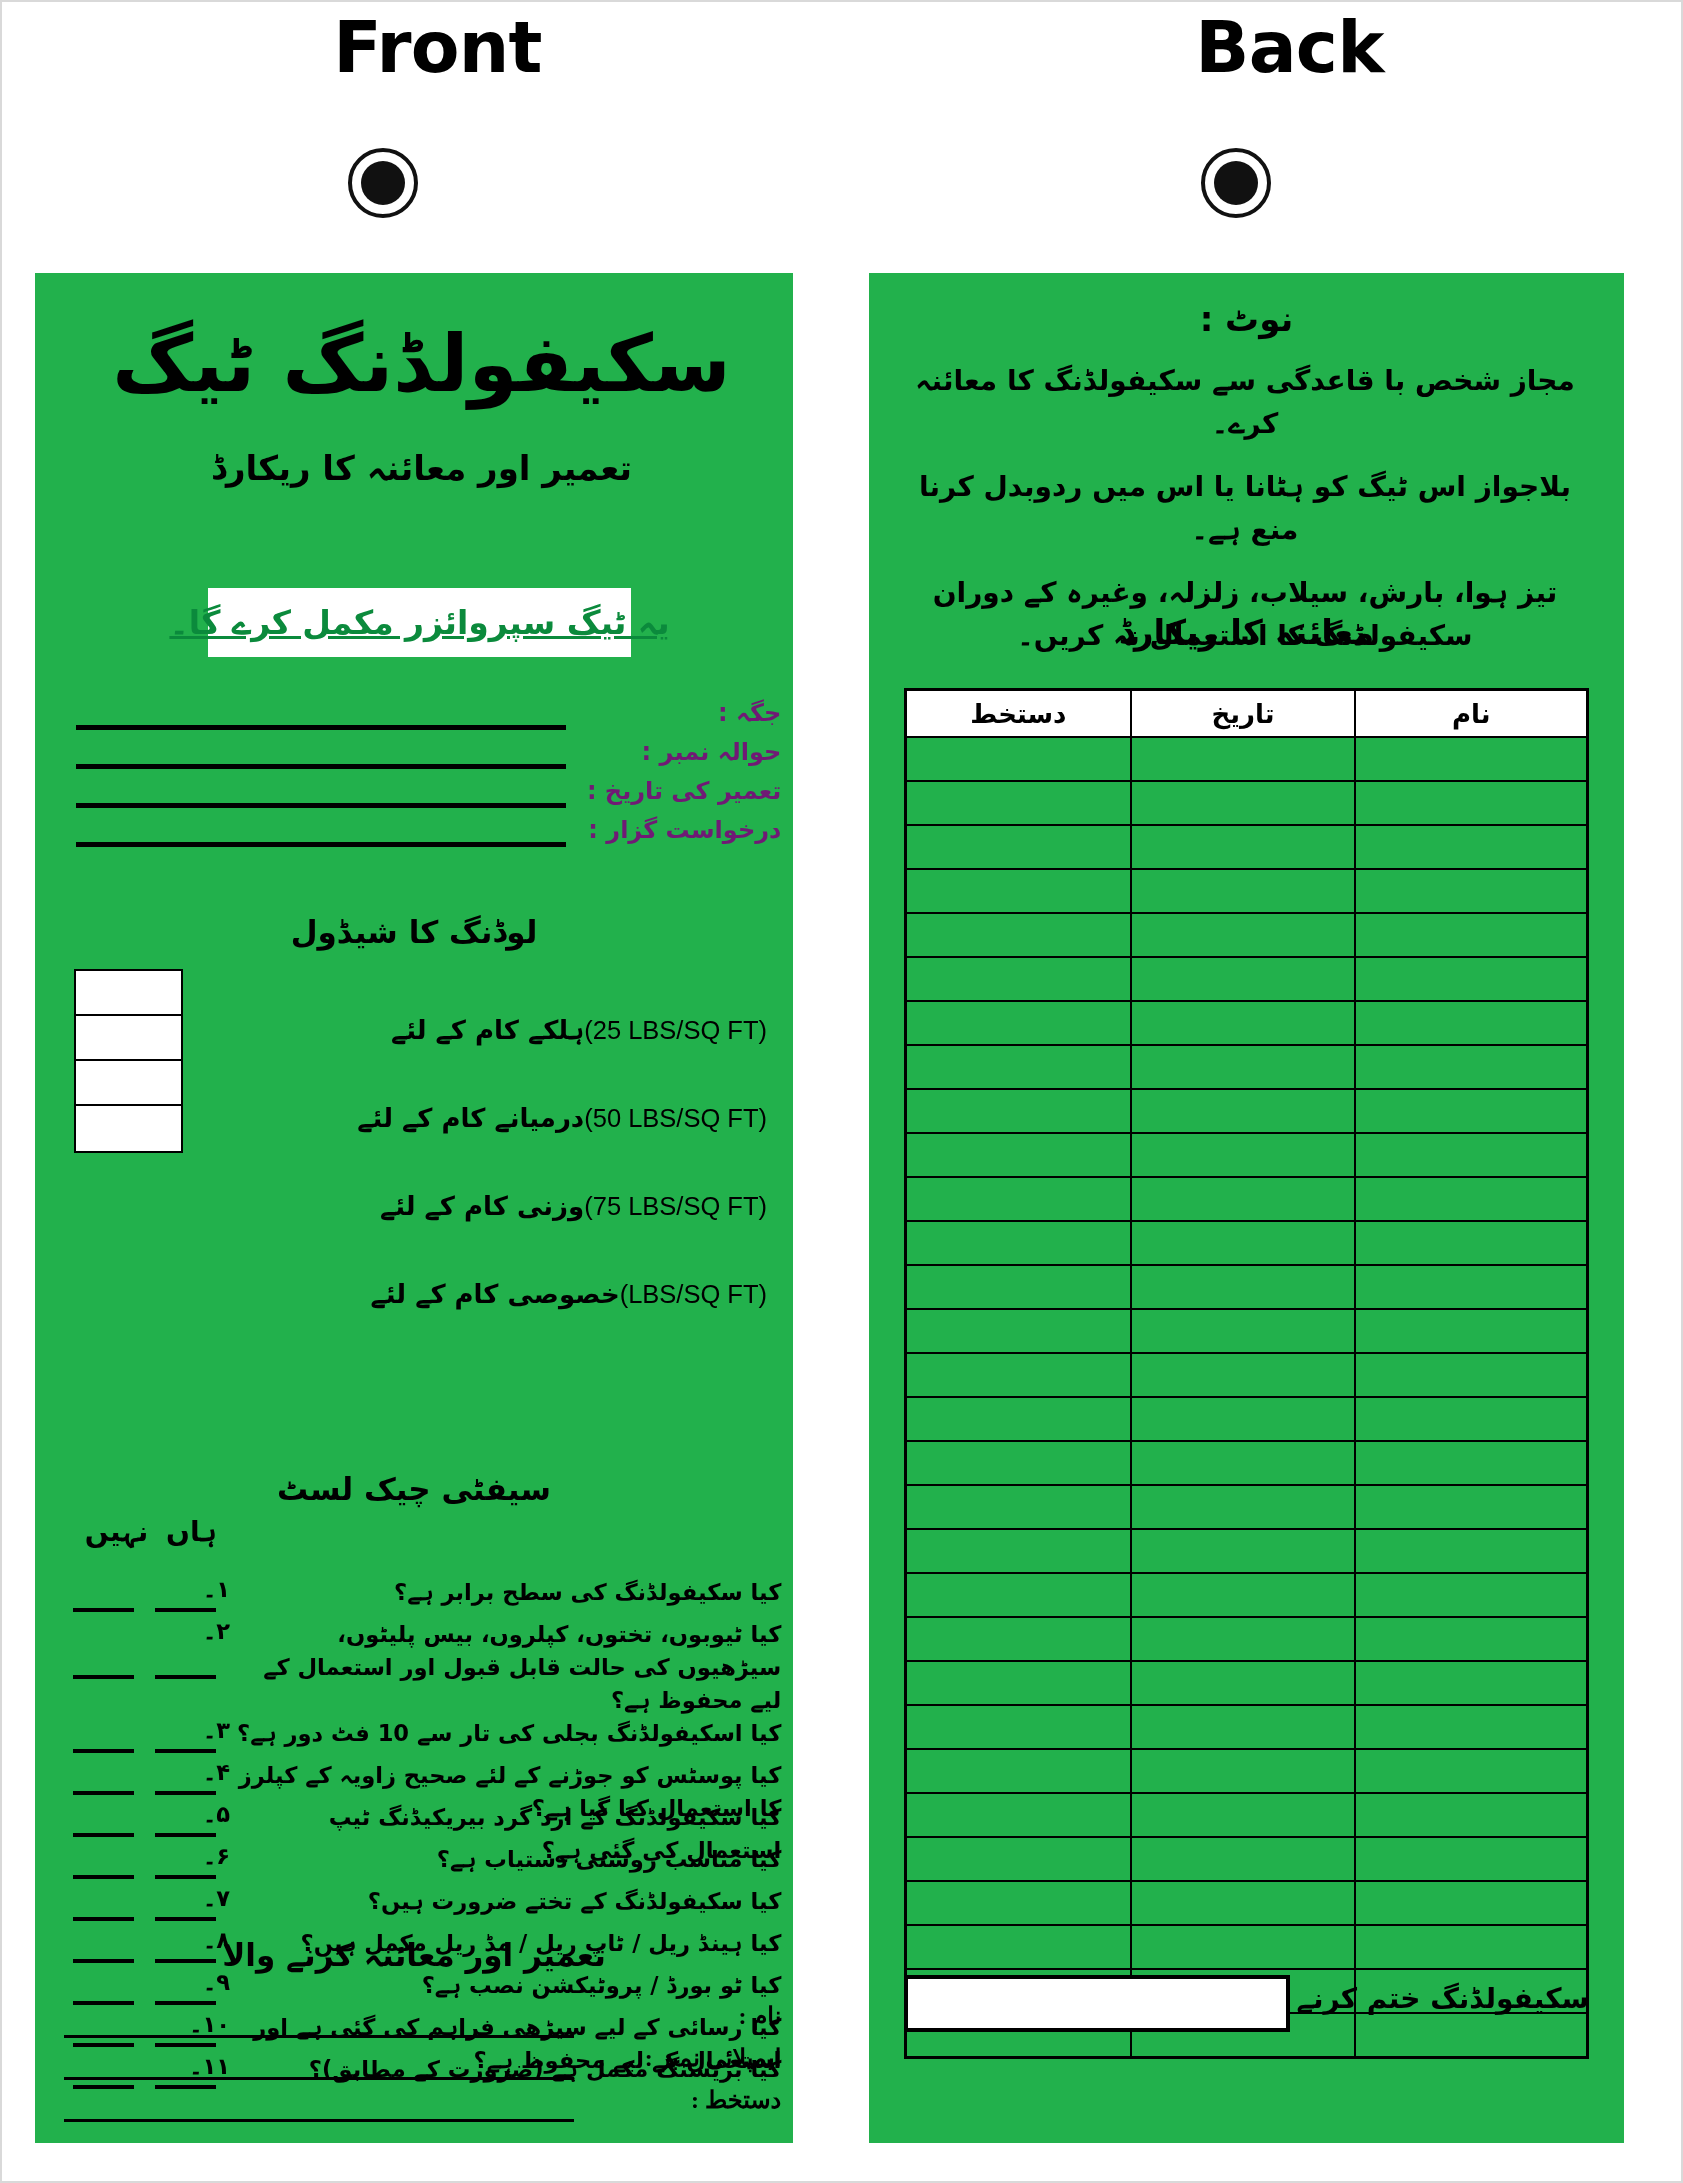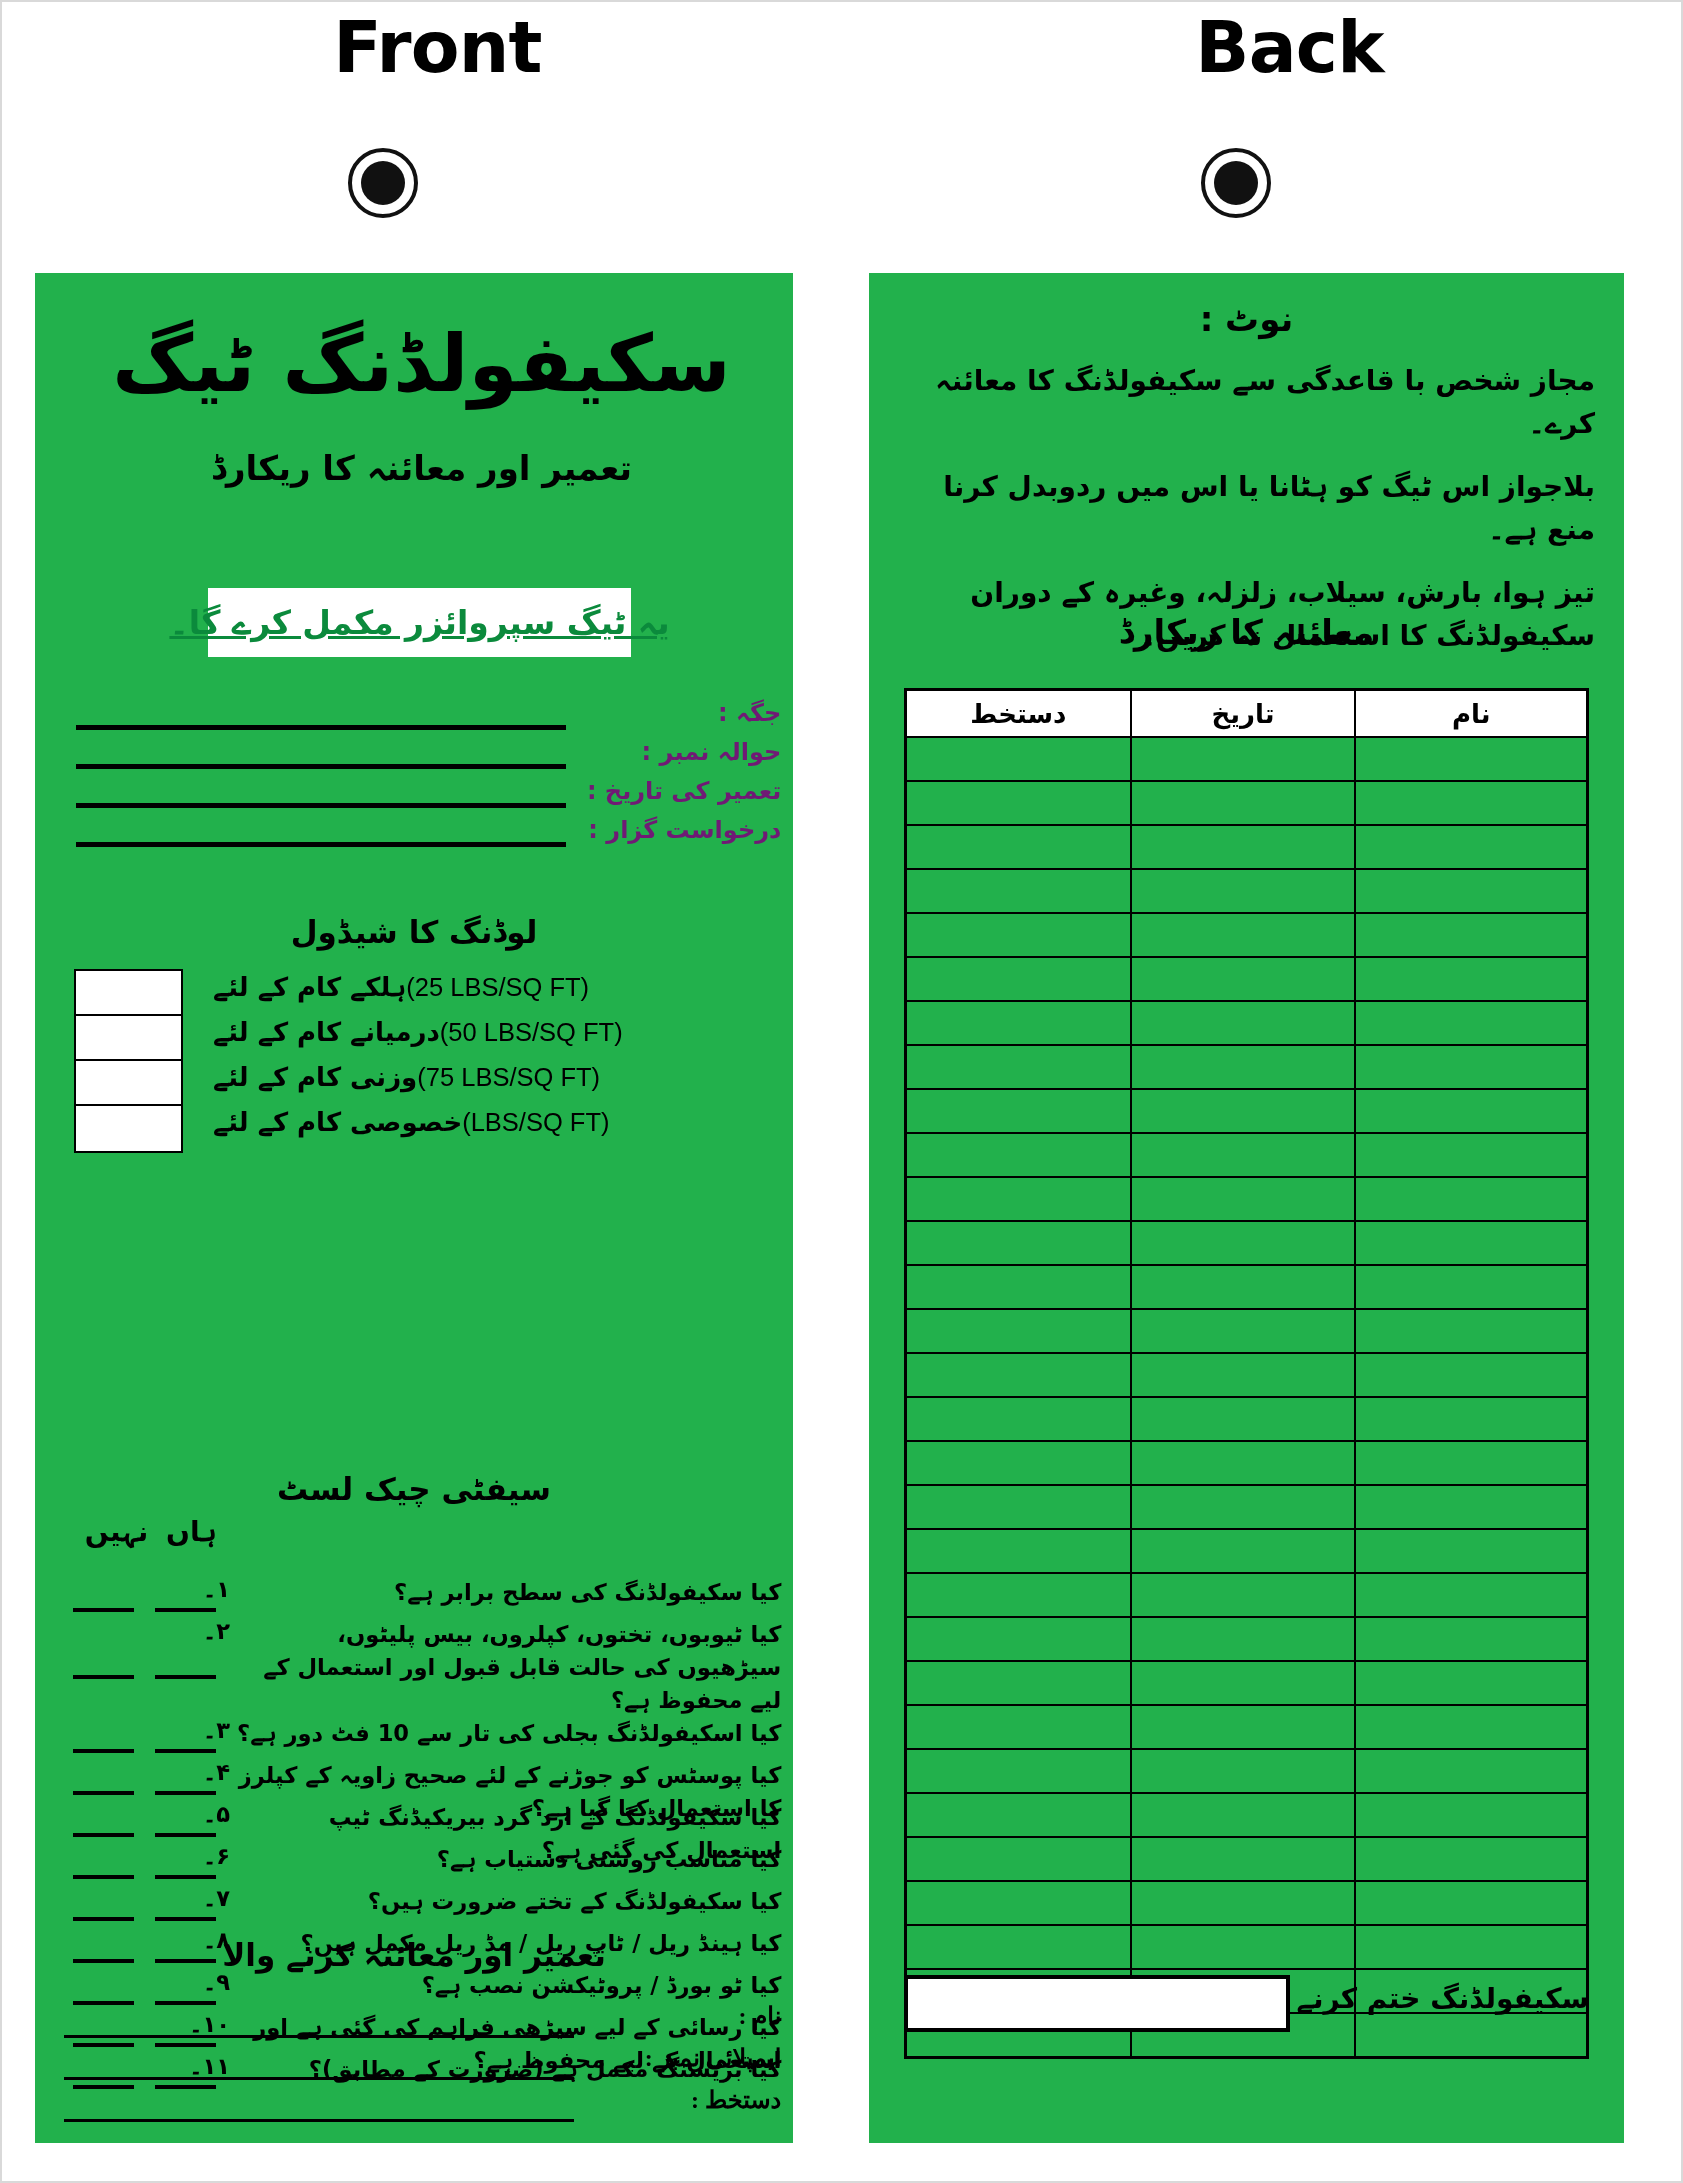--- a/index.html
+++ b/index.html
@@ -186,24 +186,25 @@
     position: absolute;
     right: 26px; top: -4.4px;
     width: 554px;
   }
   .load-item {
     height: 45px;
     line-height: 45px;
     font-size: 26px;
     font-weight: bold;
     direction: rtl;
-    text-align: left;
+    text-align: right;
     color: #000;
     font-family: "DejaVu Sans", sans-serif;
     white-space: nowrap;
+    margin-top: 43px;
   }
   .load-item .lat {
     direction: ltr;
     unicode-bidi: bidi-override;
     display: inline-block;
     font-family: "Liberation Sans", sans-serif;
     font-weight: normal;
     font-size: 25.5px;
   }
 
@@ -312,20 +313,21 @@
   }
   .note-lines {
     position: absolute;
     right: 29px; top: 86px;
     width: 700px;
   }
   .note-line {
     font-size: 28px;
     font-weight: bold;
     direction: rtl;
+    text-align: center;
     color: #000;
     line-height: 1.55;
     margin-bottom: 19px;
     font-family: "DejaVu Sans", sans-serif;
   }
 
   .record-heading {
     position: absolute;
     right: 0; top: 339px;
     width: 755px;

